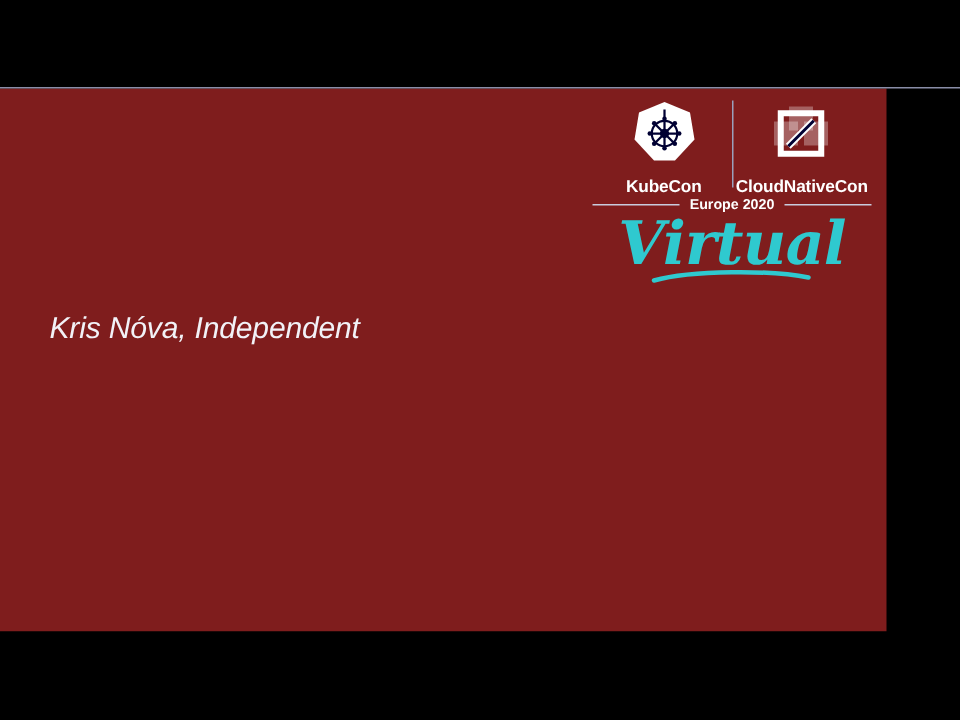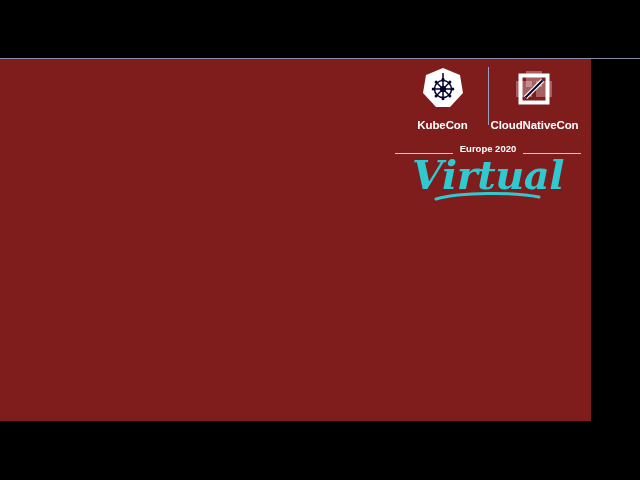--- a/index.html
+++ b/index.html
@@ -93,23 +93,23 @@
     text-align: center;
     color: #ffffff;
     font-size: 11.5px;
     font-weight: bold;
     letter-spacing: -0.1px;
   }
   .logo-name-spacer { width: 5px; }
 
   .logo-edition {
     display: flex;
-    align-items: flex-end;
-    justify-content: center;
-    margin-top: 12px;
+    align-items: center;
+    justify-content: center;
+    margin-top: 0;
     padding: 0 2px;
   }
   .edition-rule {
     flex: 1 1 auto;
     height: 1px;
     background: #c9ccdd;
   }
   .edition-text {
     color: #ffffff;
     font-size: 9.5px;
@@ -238,19 +238,20 @@
       <div id="virtual-wrap">
         <div id="virtual-script">Virtual</div>
         <svg id="virtual-swoosh" width="110" height="12" viewBox="0 0 110 12" aria-hidden="true">
           <path d="M3 8 C 28 1, 82 1, 106 6" fill="none" stroke="#2fc9cf" stroke-width="3" stroke-linecap="round"></path>
         </svg>
       </div>
 
     </div>
 
     <div id="title-block">
+      <p id="slide-subtitle">Kris Nóva, Independent</p>
     </div>
 
   </div>
 
   <div class="letterbox bottom"></div>
 
 </div>
 
 </body></html>

